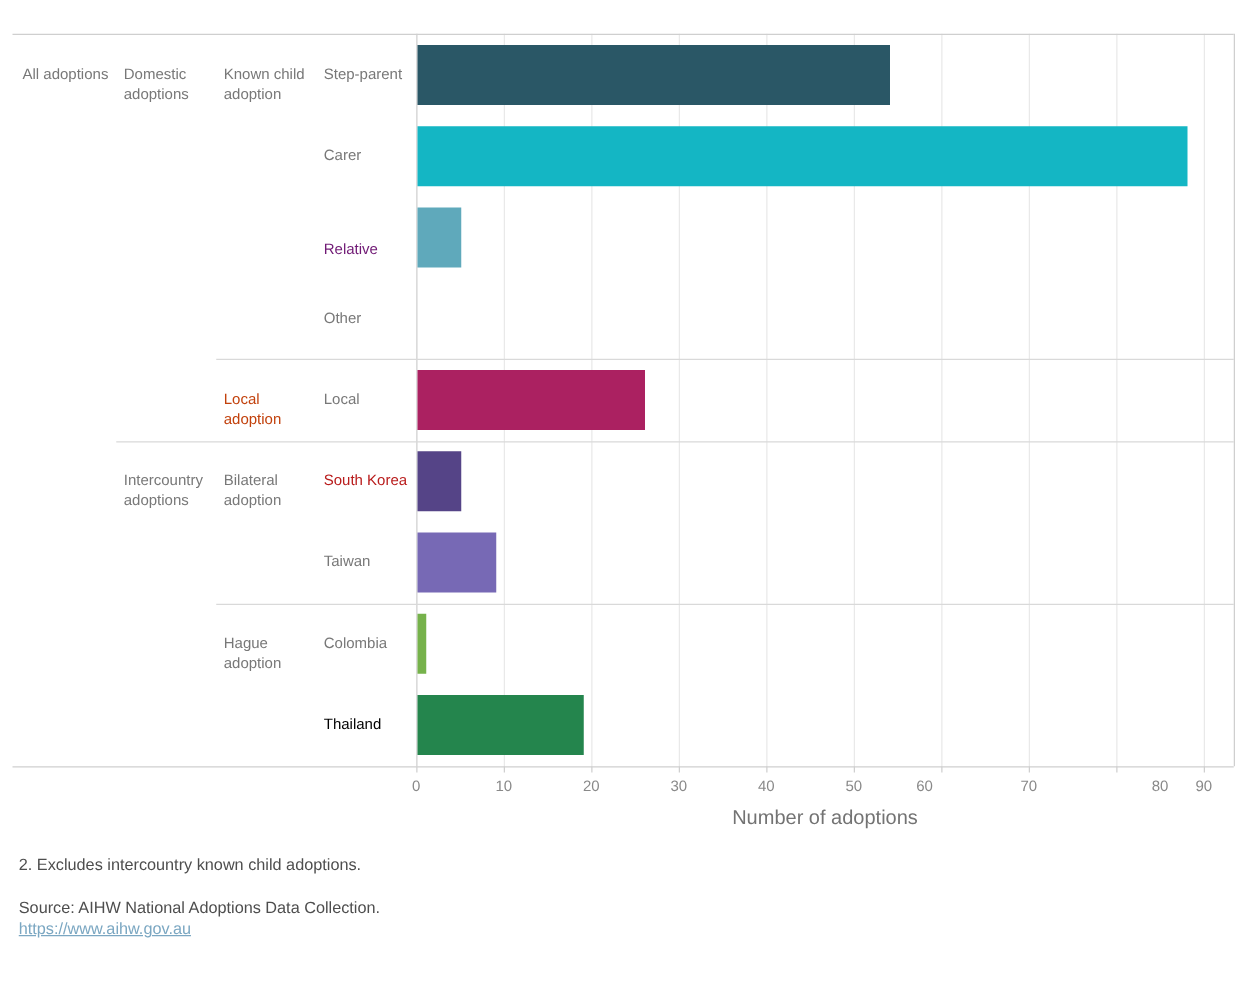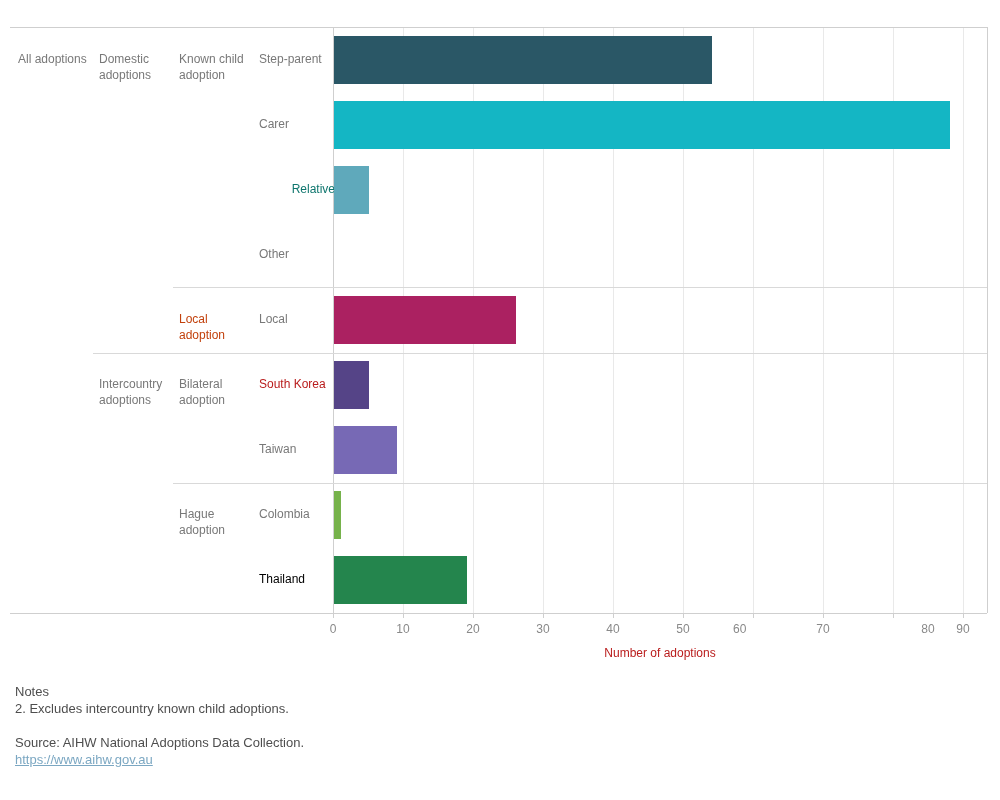--- a/index.html
+++ b/index.html
@@ -2,21 +2,21 @@
 <html><head>
 <meta charset="utf-8">
 <style>
   html,body{margin:0;padding:0;background:#ffffff;}
   body{font-family:"Liberation Sans", sans-serif;}
   .canvas{position:relative;width:1000px;height:800px;background:#ffffff;overflow:hidden;}
   .chart{position:absolute;left:0;top:0;width:1000px;height:800px;}
   .chart div{position:absolute;}
   .txt{font-size:12px;line-height:16px;}
   .axis-title{position:absolute;left:333px;top:646px;width:654px;text-align:center;
-    font-size:12px;color:#b91c1c;}
+    font-size:16px;color:#737373;}
   .notes{position:absolute;left:15px;top:683px;font-size:13px;line-height:17px;color:#4e4e4e;}
   .notes .src{margin-top:17px;}
   .notes a{color:#7BA7C2;text-decoration:underline;cursor:pointer;}
 </style>
 </head>
 <body>
 
 <div class="canvas">
   <div id="chart" class="chart">
       <div style="left: 333px; top: 613px; width: 1px; height: 5px; background: rgb(207, 207, 207);"></div>
@@ -59,36 +59,35 @@
       <div class="txt" style="left: 99px; top: 50.5556px; width: 68px; color: rgb(120, 120, 120);">Domestic adoptions</div>
       <div class="txt" style="left: 99px; top: 376.111px; width: 68px; color: rgb(120, 120, 120);">Intercountry adoptions</div>
       <div class="txt" style="left: 179px; top: 50.5556px; width: 68px; color: rgb(120, 120, 120);">Known child adoption</div>
       <div class="txt" style="left: 179px; top: 311px; width: 68px; color: #c2410c;">Local adoption</div>
       <div class="txt" style="left: 179px; top: 376.111px; width: 68px; color: rgb(120, 120, 120);">Bilateral adoption</div>
       <div class="txt" style="left: 179px; top: 506.333px; width: 68px; color: rgb(120, 120, 120);">Hague adoption</div>
       <div class="txt" style="left: 259px; top: 50.5556px; width: 76px; white-space: nowrap; color: rgb(120, 120, 120);">Step-parent</div>
       <div style="left: 334px; top: 35.5px; width: 378px; height: 48.1111px; background: rgb(42, 87, 102);"></div>
       <div class="txt" style="left: 259px; top: 115.667px; width: 76px; white-space: nowrap; color: rgb(120, 120, 120);">Carer</div>
       <div style="left: 334px; top: 100.611px; width: 616px; height: 48.1111px; background: rgb(20, 182, 196);"></div>
-      <div class="txt" style="left: 259px; top: 181px; width: 76px; white-space: nowrap; color: #0f766e; text-align: right;">Relative</div>
+      <div class="txt" style="left: 259px; top: 191px; width: 76px; white-space: nowrap; color: #701a75;">Relative</div>
       <div style="left: 334px; top: 165.722px; width: 35px; height: 48.1111px; background: rgb(95, 169, 187);"></div>
       <div class="txt" style="left: 259px; top: 245.889px; width: 76px; white-space: nowrap; color: rgb(120, 120, 120);">Other</div>
       <div class="txt" style="left: 259px; top: 311px; width: 76px; white-space: nowrap; color: rgb(120, 120, 120);">Local</div>
       <div style="left: 334px; top: 295.944px; width: 182px; height: 48.1111px; background: rgb(171, 33, 97);"></div>
       <div class="txt" style="left: 259px; top: 376.111px; width: 76px; white-space: nowrap; color: #b91c1c;">South Korea</div>
       <div style="left: 334px; top: 361.056px; width: 35px; height: 48.1111px; background: rgb(85, 68, 135);"></div>
       <div class="txt" style="left: 259px; top: 441.222px; width: 76px; white-space: nowrap; color: rgb(120, 120, 120);">Taiwan</div>
       <div style="left: 334px; top: 426.167px; width: 63px; height: 48.1111px; background: rgb(119, 105, 181);"></div>
       <div class="txt" style="left: 259px; top: 506.333px; width: 76px; white-space: nowrap; color: rgb(120, 120, 120);">Colombia</div>
       <div style="left: 334px; top: 491.278px; width: 7px; height: 48.1111px; background: rgb(118, 178, 75);"></div>
       <div class="txt" style="left: 259px; top: 571.444px; width: 76px; white-space: nowrap; color: #000000;">Thailand</div>
       <div style="left: 334px; top: 556.389px; width: 133px; height: 48.1111px; background: rgb(36, 133, 77);"></div>
     </div>
 
   <div class="axis-title">Number of adoptions</div>
 
   <div class="notes">
-    <div>Notes</div>
     <div>2. Excludes intercountry known child adoptions.</div>
     <div class="src">Source: AIHW National Adoptions Data Collection.</div>
     <div><a>https://www.aihw.gov.au</a></div>
   </div>
 </div>
 
 </body></html>

